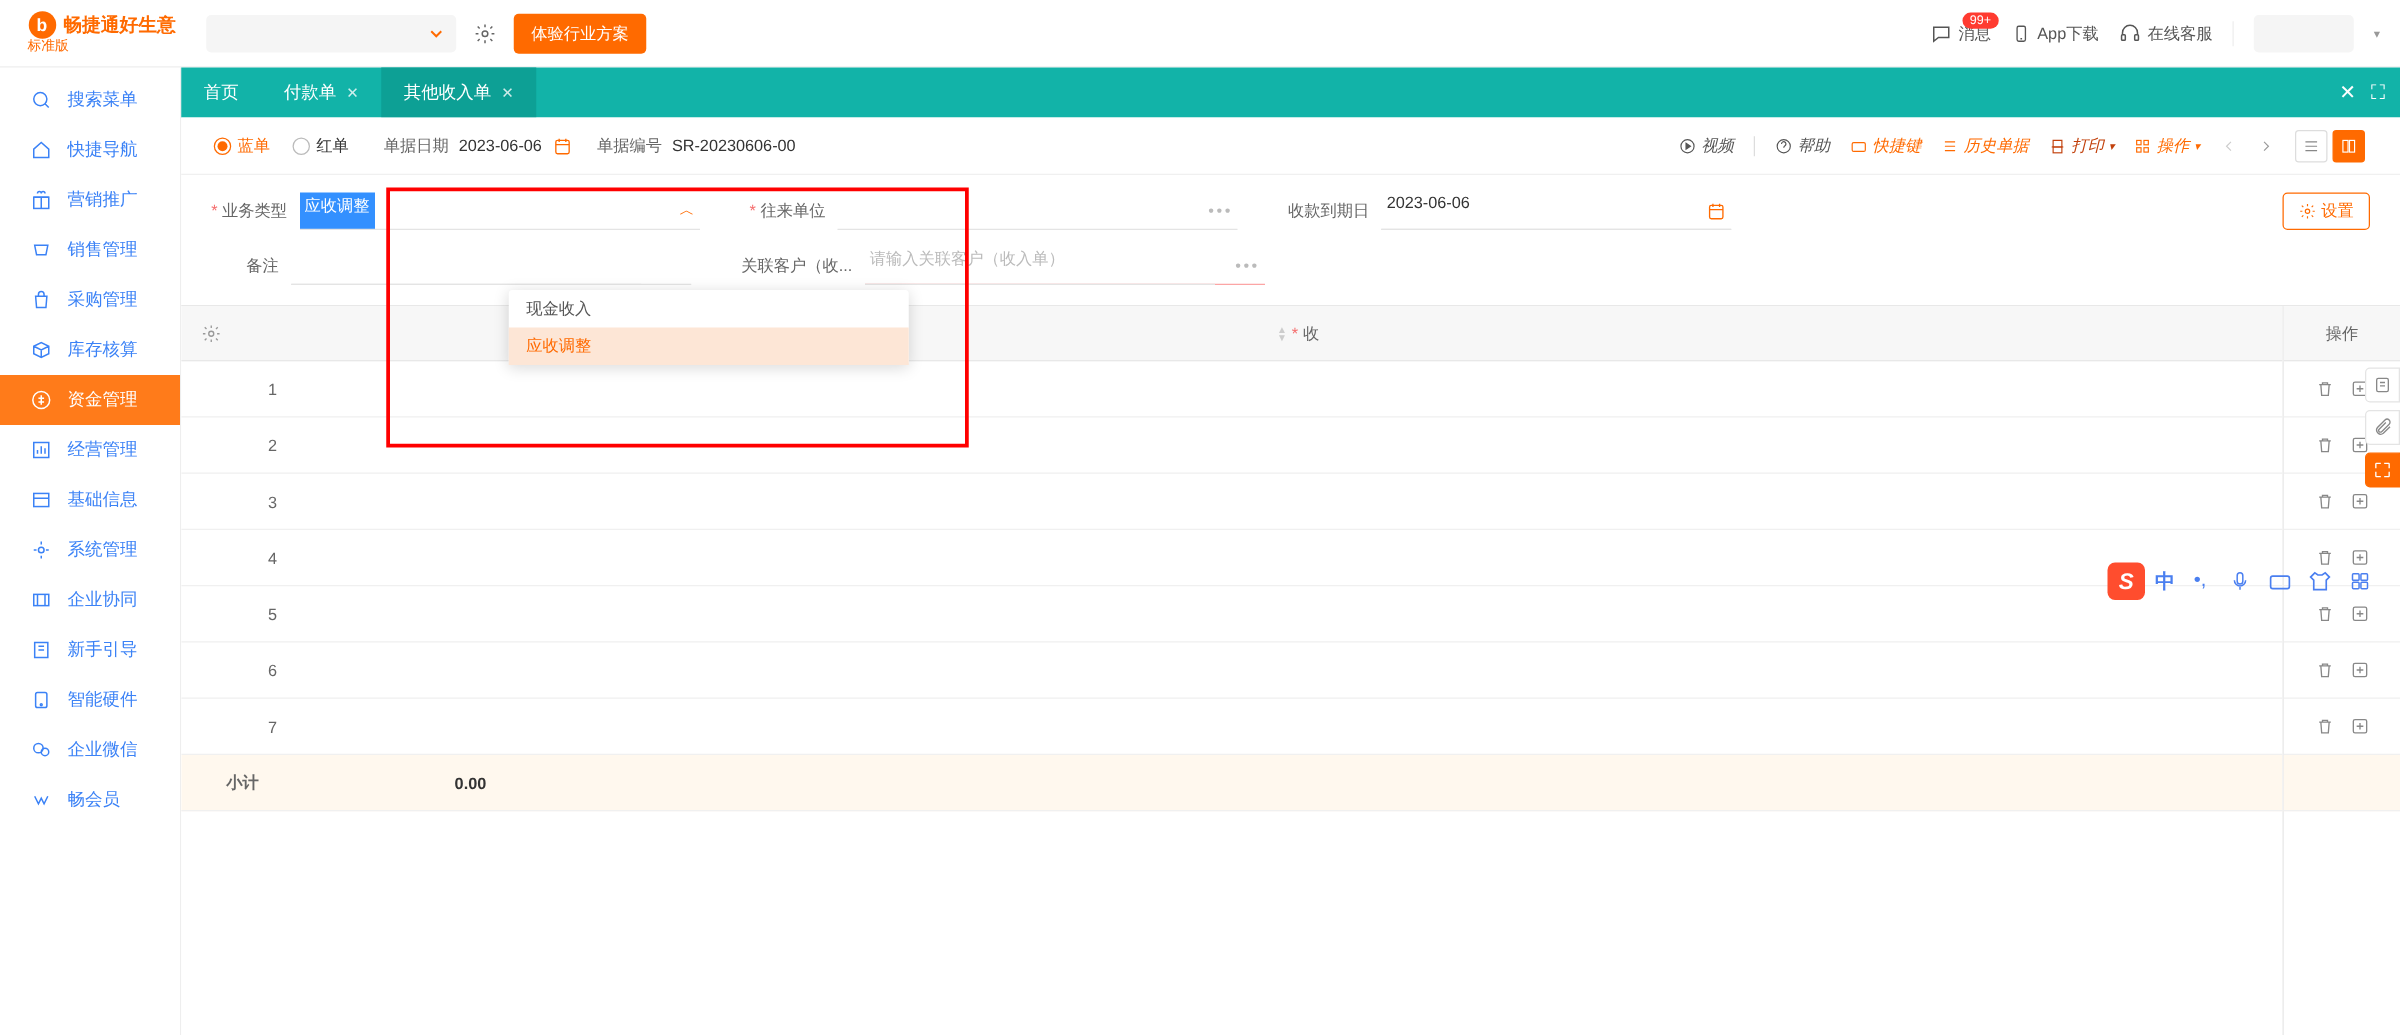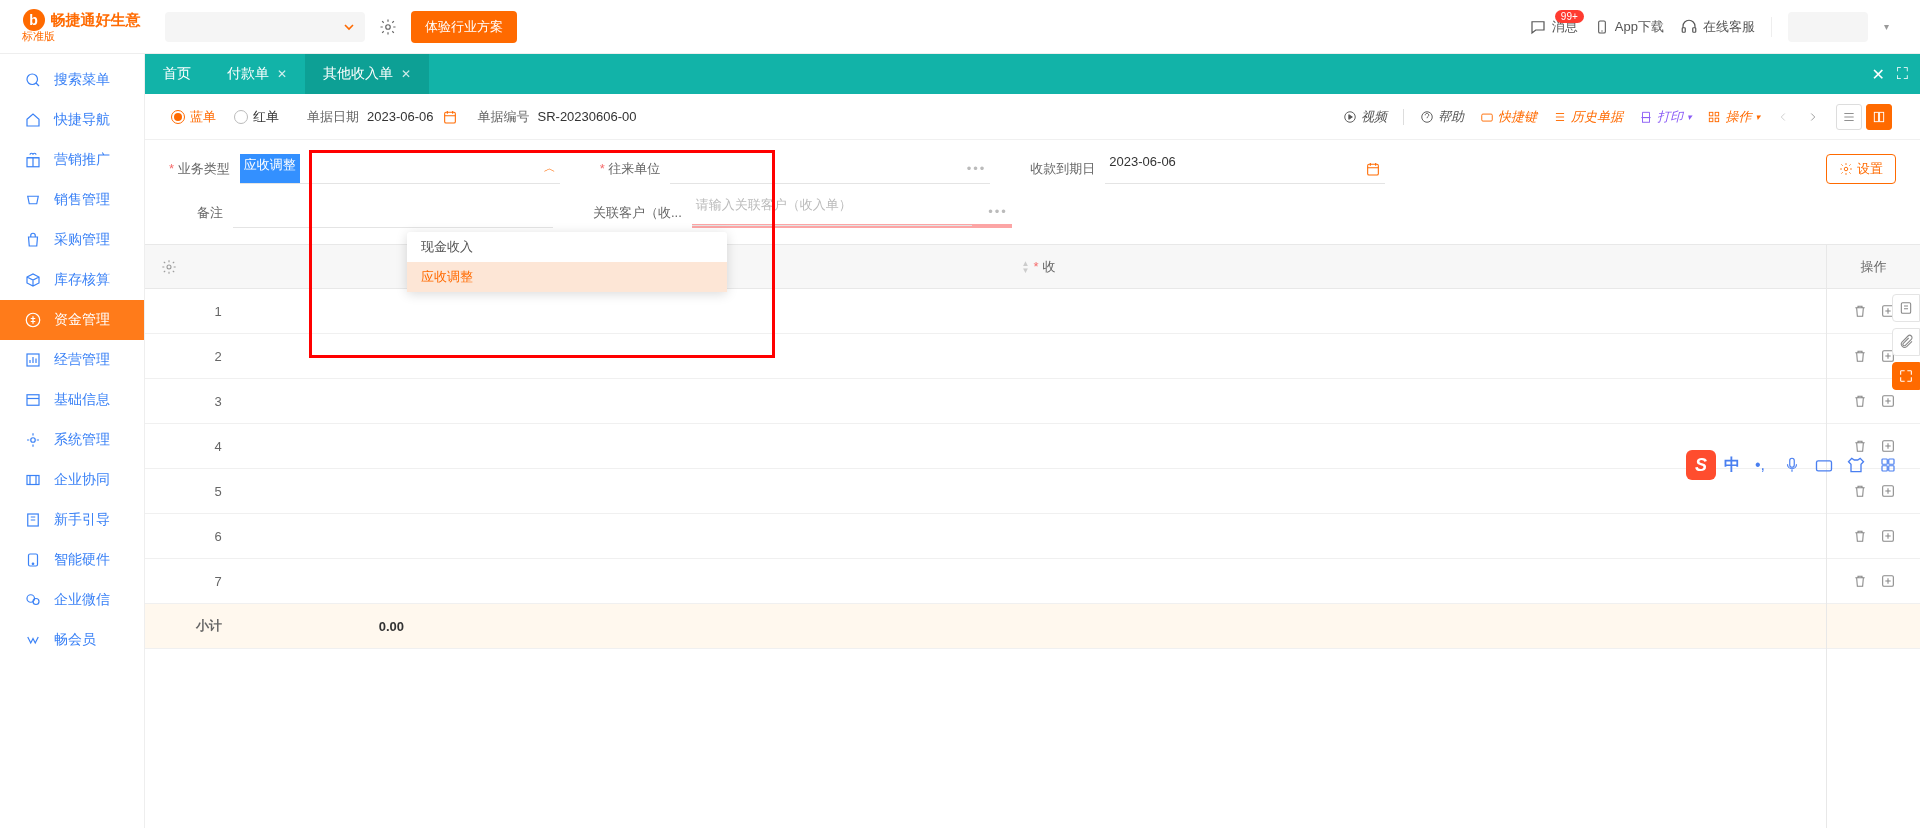--- a/index.html
+++ b/index.html
@@ -11,21 +11,21 @@
 .header { height: 54px; display: flex; align-items: center; border-bottom: 1px solid #eee; }
 .logo-area { width: 145px; display: flex; flex-direction: column; align-items: center; justify-content: center; padding-left: 18px; }
 .logo-row { display: flex; align-items: center; gap: 6px; }
 .logo-ico { width: 22px; height: 22px; background:#ff6a00; border-radius:50%; display:flex; align-items:center; justify-content:center; color:#fff; font-weight:bold; font-size:14px;}
 .logo-text { color:#ff6a00; font-weight:bold; font-size:15px; }
 .logo-sub { color:#ff6a00; font-size:11px; align-self:flex-start; margin-left:4px; margin-top:-2px;text-align:center;}
 .header-center { display:flex; align-items:center; padding-left:20px; gap:14px; }
 .org-select { width:200px; height:30px; background:#f5f5f5; border-radius:4px; display:flex; align-items:center; justify-content:flex-end; padding-right:10px; color:#ff6a00; }
 .gear { width:18px; height:18px; color:#666; }
 .try-btn { background:#ff6a00; color:#fff; padding:7px 14px; border-radius:4px; border:none; cursor:pointer; font-size:13px;}
-.header-right { margin-left:auto; display:flex; align-items:center; gap:16px; padding-right:31px; }
+.header-right { margin-left:auto; display:flex; align-items:center; gap:16px; padding-right:16px; }
 .hdr-item { display:flex; align-items:center; gap:5px; color:#555; cursor:pointer; font-size:13px; position:relative;}
 .badge { background:#ff3b30; color:#fff; font-size:10px; border-radius:8px; padding:1px 6px; position:absolute; top:-8px; right:-6px;}
 .avatar-blank { width:80px; height:30px; background:#f5f5f5; border-radius:4px;}
 .hdr-chevron { color:#999; font-size:10px; }
 
 
 .body { display:flex; flex:1; min-height:0; }
 
 
 .sidebar { width:145px; border-right:1px solid #eee; display:flex; flex-direction:column; padding-top:6px; }
@@ -96,21 +96,21 @@
 .thead { display:flex; height:44px; align-items:center; background:#f7f7f7; border-bottom:1px solid #e8e8e8;}
 .th { display:flex; align-items:center; justify-content:center; color:#666; font-size:13px; }
 .th-gear { width:48px;}
 .th-idx { width:50px;}
 .th-rest { flex:1; text-align:left; padding-left:8px; display:flex; align-items:center; gap:4px;}
 .sort-ico { display:flex; flex-direction:column; font-size:8px; line-height:7px; color:#ccc;}
 .trow { display:flex; height:45px; align-items:center; border-bottom:1px solid #f0f0f0;}
 .trow .c-gear { width:48px;}
 .trow .c-idx { width:50px; text-align:center; color:#666;}
 .trow .c-rest { flex:1;}
-.trow.subtotal { background:#fff8ee; font-weight:bold;padding-left:15px;}
+.trow.subtotal { background:#fff8ee; font-weight:bold;}
 .trow.subtotal .c-idx { width:98px; }
 .trow.subtotal .subtotal-val { width:170px; text-align:right; padding-right:24px;}
 
 .ops-head { height:44px; display:flex; align-items:center; justify-content:center; background:#f7f7f7; border-bottom:1px solid #e8e8e8; color:#666; font-size:13px;}
 .ops-row { height:45px; display:flex; align-items:center; justify-content:center; gap:12px; border-bottom:1px solid #f0f0f0; color:#888;}
 .ops-row svg { cursor:pointer; }
 .ops-row.subtotal-row { background:#fff8ee; }
 
 
 .edge-tools { position:absolute; right:0; top:240px; width:28px; display:flex; flex-direction:column; gap:6px; z-index:5;}
@@ -351,21 +351,21 @@
                   <rect x="3" y="7" width="18" height="12" rx="2"></rect>
                 </svg>
                 <span>快捷键</span>
               </div>
             <div class="da-item" style="color:#ff6a00">
                 <svg width="14" height="14" viewBox="0 0 24 24">
                   <path d="M5 6h14M5 12h14M5 18h14"></path>
                 </svg>
                 <span>历史单据</span>
               </div>
-            <div class="da-item" style="color:#8b5cf6">
+            <div class="da-item" style="color:#c2410c">
                 <svg width="14" height="14" viewBox="0 0 24 24">
                   <rect x="6" y="13" width="12" height="8"></rect>
                   <path d="M6 13V4h12v9M4 13h16"></path>
                 </svg>
                 <span>打印</span>
                 <span style="font-size:9px">▾</span>
               </div>
             <div class="da-item" style="color:#ff6a00">
                 <svg width="14" height="14" viewBox="0 0 24 24">
                   <rect x="4" y="4" width="6" height="6"></rect>
@@ -433,21 +433,21 @@
 
         <div class="form-row2">
           <div class="form-item" style="margin-left:28px">
             <span class="form-label">备注</span>
             <div class="input-wrap" style="min-width:320px; border-bottom:1px solid #e4e4e4;height:30px;">
               <span class="form-input"></span>
             </div>
           </div>
           <div class="form-item">
             <span class="form-label">关联客户（收...</span>
-            <div class="input-wrap" style="min-width:320px; border-bottom:4px solid #fca5a5;height:30px;">
+            <div class="input-wrap" style="min-width:320px; border-bottom:1px solid #fca5a5;height:30px;">
               <span class="form-input placeholder">请输入关联客户（收入单）</span>
               <span class="more">•••</span>
             </div>
           </div>
         </div>
 
         <div class="table-wrap">
           <div class="table-left">
             <div class="thead">
               <div class="th th-gear">

